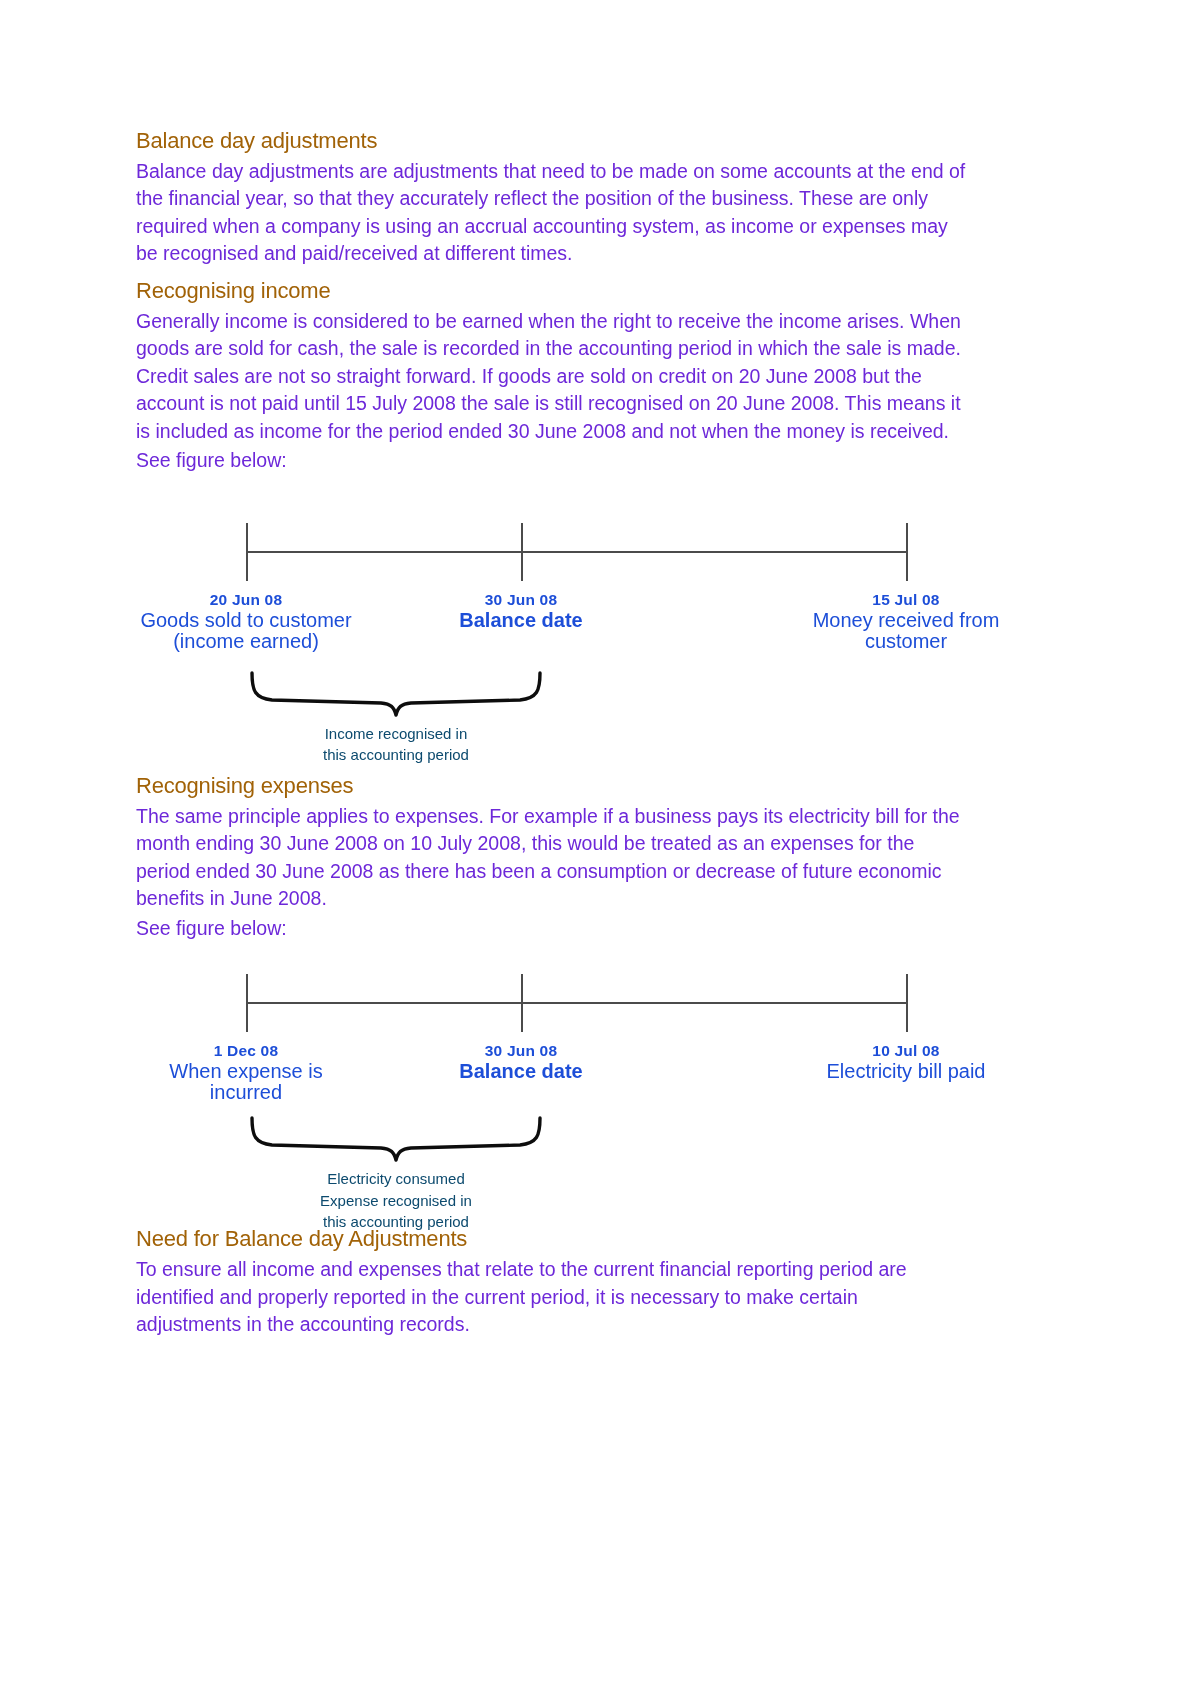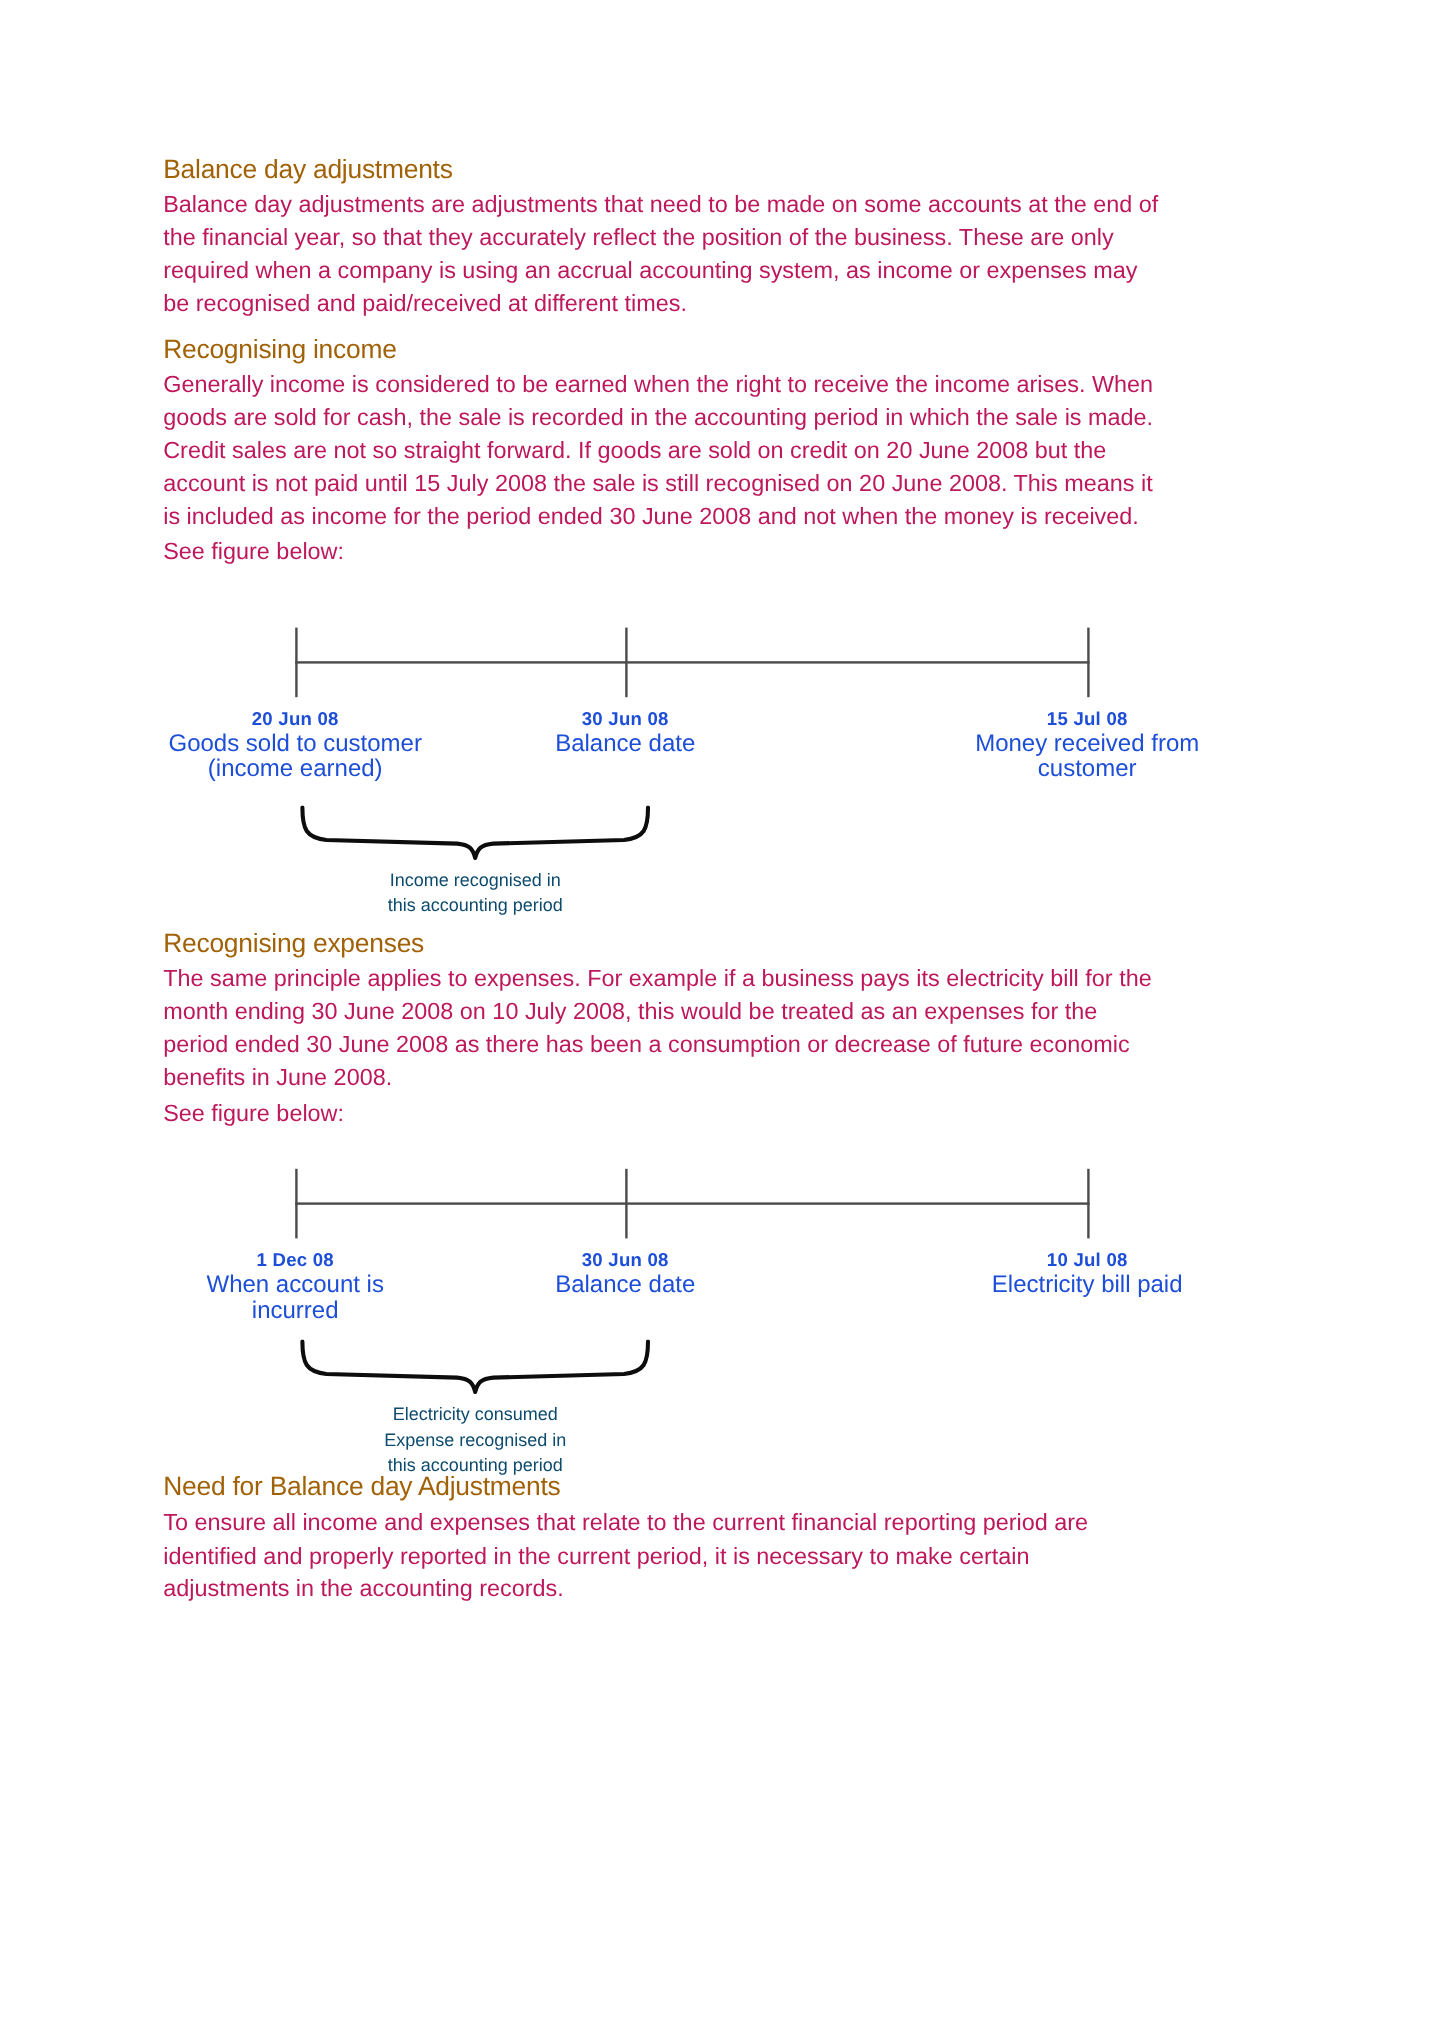--- a/index.html
+++ b/index.html
@@ -33,21 +33,21 @@
     font-weight: normal;
     color: #a16207;
     margin: 0 0 4px 0;
     line-height: 1.18;
     letter-spacing: -0.2px;
   }
   h1.doc-h.tight-top { margin-top: 10px; }
   p.doc-p {
     font-size: 19.5px;
     line-height: 27.5px;
-    color: #be185d;
+    color: #6d28d9;
     margin: 0 0 2px 0;
     font-weight: 400;
   }
   p.doc-p.last { margin-bottom: 0; }
 
   
   .figure {
     position: relative;
     width: 830px;
   }
@@ -76,21 +76,21 @@
   .tl-label .d {
     font-weight: bold;
     font-size: 15.5px;
     display: block;
     letter-spacing: 0.2px;
   }
   .tl-label .s {
     display: block;
     font-size: 20px;
   }
-  .tl-label .s.bold { font-weight: normal; }
+  .tl-label .s.bold { font-weight: bold; }
 
   .brace-wrap {
     position: absolute;
   }
   .brace-cap {
     position: absolute;
     text-align: center;
     width: 300px;
     font-size: 15px;
     line-height: 21.5px;
@@ -152,21 +152,21 @@
     <p class="doc-p last">See figure below:</p>
 
     <div class="figure fig2">
       <div class="tl-line" style="left:110px; top:36px; width:662px;"></div>
       <div class="tl-tick" style="left:110px; top:8px; height:58px;"></div>
       <div class="tl-tick" style="left:385px; top:8px; height:58px;"></div>
       <div class="tl-tick" style="left:770px; top:8px; height:58px;"></div>
 
       <div class="tl-label" style="left:-10px; top:74px;">
         <span class="d">1 Dec 08</span>
-        <span class="s">When account is</span>
+        <span class="s">When expense is</span>
         <span class="s">incurred</span>
       </div>
 
       <div class="tl-label" style="left:265px; top:74px;">
         <span class="d">30 Jun 08</span>
         <span class="s bold">Balance date</span>
       </div>
 
       <div class="tl-label" style="left:650px; top:74px;">
         <span class="d">10 Jul 08</span>

